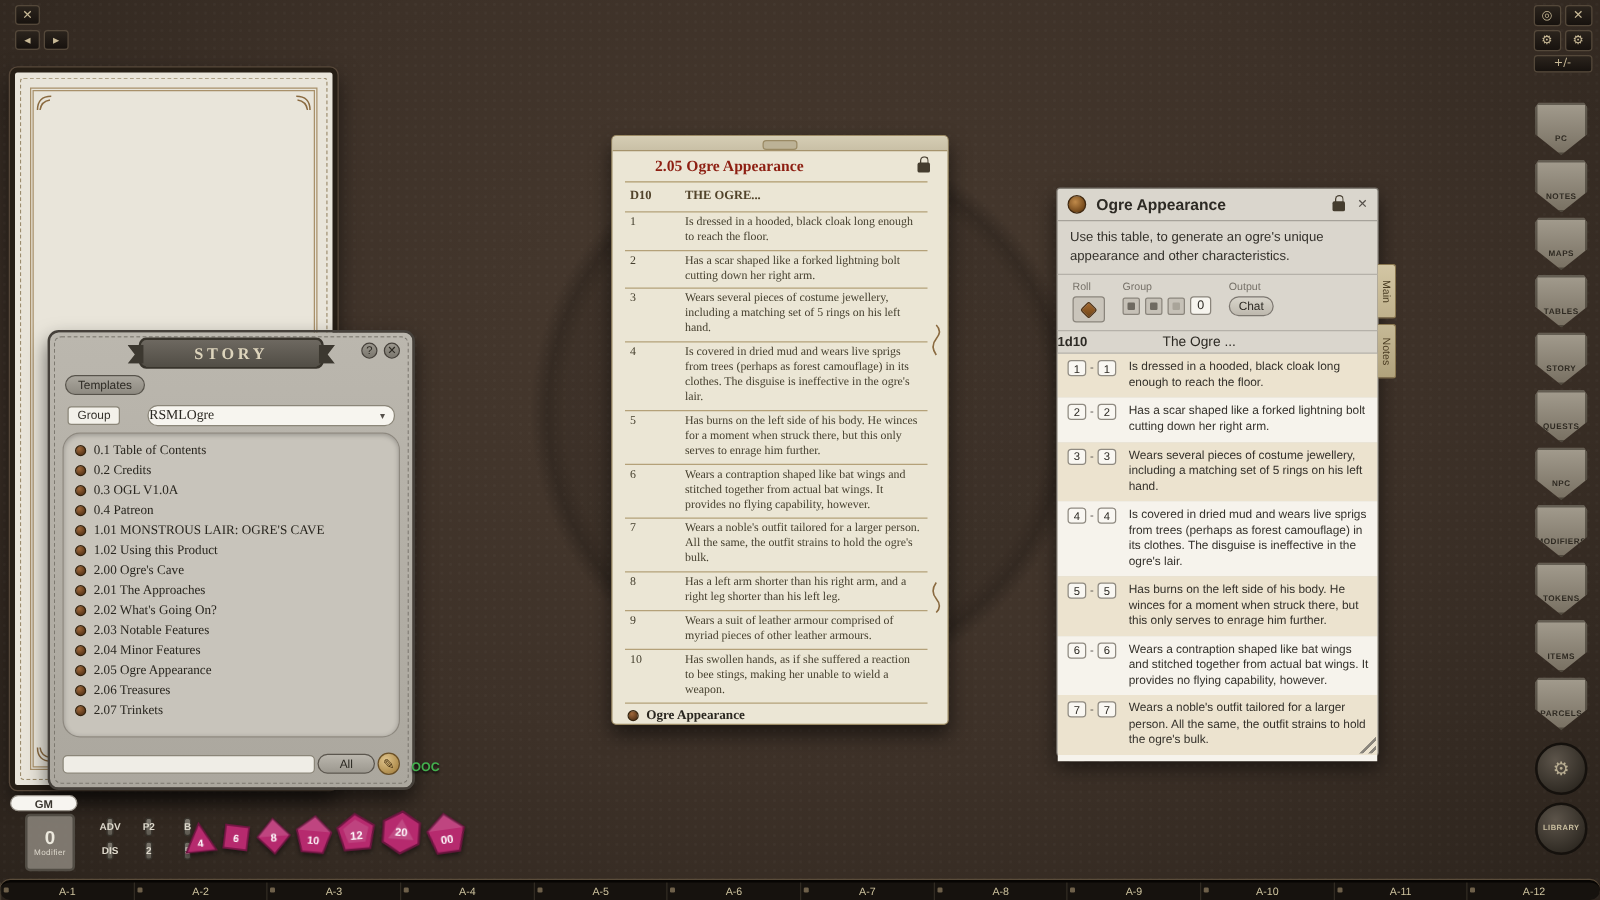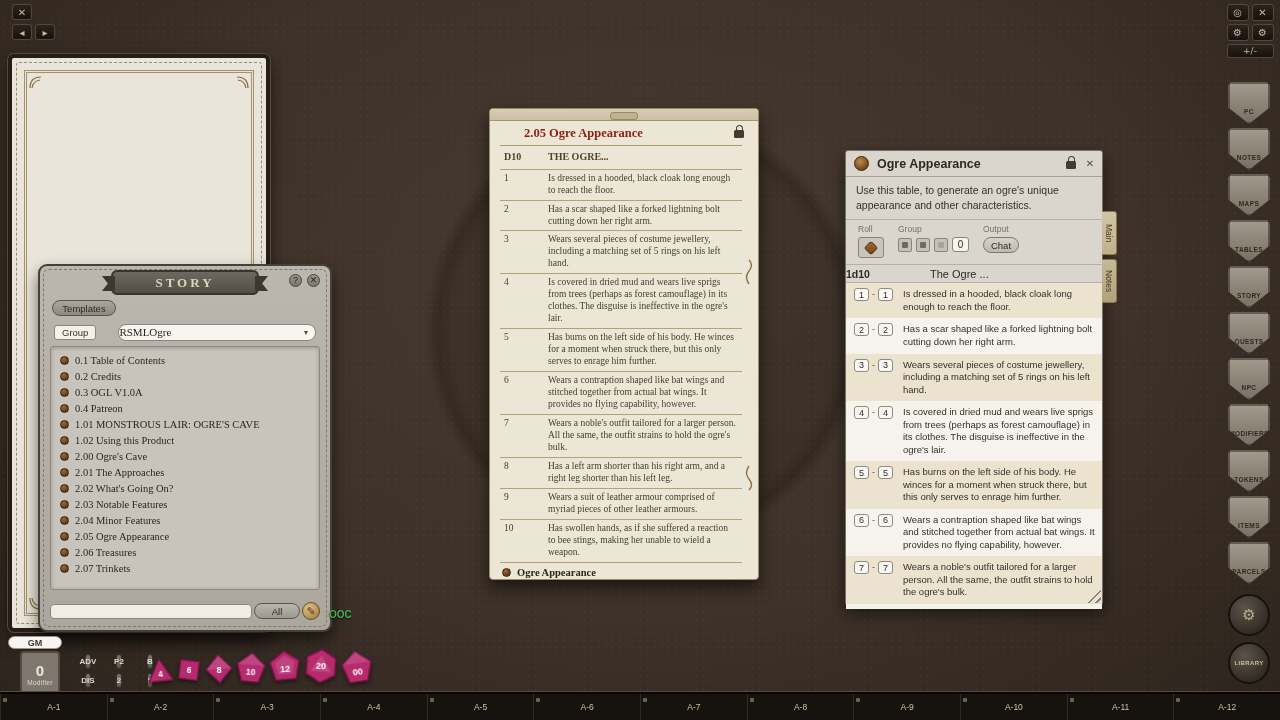--- a/index.html
+++ b/index.html
@@ -55,21 +55,21 @@
     background:linear-gradient(#aaa69d,#8e8a81);border:1px solid #57534b;border-radius:8px;
     font-size:9.5px;color:#2e2b25;padding:0;}
   .group-row{position:absolute;left:14px;right:14px;top:57px;height:18px;display:flex;align-items:center;gap:22px;}
   .group-label{background:#f3f1ea;border:1px solid #8b8679;border-radius:3px;font-size:9.5px;color:#33302a;
     padding:1px 7px;}
   .group-select{flex:1;height:17px;background:#f7f5ef;border:1px solid #8b8679;border-radius:8px;
     display:flex;align-items:center;justify-content:flex-start;position:relative;
     font-family:"Liberation Serif",serif;font-size:11px;color:#2b2822;}
   .group-select .caret{position:absolute;right:7px;font-size:8px;color:#55504a;font-family:"DejaVu Sans",sans-serif;}
   .story-list{position:absolute;left:10px;right:10px;top:80px;bottom:40px;
-    background:#c8c4bb;border:1px solid #8d887f;border-radius:3px;
+    background:#c8c4bb;border:1px solid #8d887f;border-radius:14px;
     box-shadow:inset 0 1px 4px rgba(0,0,0,.25);padding:5px 0;overflow:hidden;}
   .s-item{display:flex;align-items:center;height:16px;padding-left:9px;gap:6px;}
   .bullet{width:9px;height:9px;border-radius:50%;flex:0 0 auto;
     background:radial-gradient(circle at 35% 30%, #a0683a, #5e3a1c 70%);border:1px solid #35240f;}
   .s-label{font-family:"Liberation Serif",serif;font-size:10.5px;color:#29261f;white-space:nowrap;}
   .story-footer{position:absolute;left:10px;right:10px;bottom:9px;height:20px;display:flex;align-items:center;gap:2px;}
   .filter-input{flex:1;height:15px;background:#efede6;border:1px solid #8b8679;border-radius:4px;padding:0 5px;
     font-size:10px;color:#2b2822;}
   .all-btn{width:46px;height:16px;background:linear-gradient(#bab6ad,#9c988f);border:1px solid #5b564e;
     border-radius:8px;font-size:9.5px;color:#2b2822;padding:0;}
@@ -175,22 +175,22 @@
     box-shadow:inset 0 0 0 2px rgba(38,32,24,.5);
     display:flex;align-items:flex-end;justify-content:center;cursor:default;}
   .shield .sh-label{font-size:6.5px;font-weight:bold;color:#2f2a22;letter-spacing:.4px;margin-bottom:9px;}
   .round-btn{width:42px;height:42px;border-radius:50%;margin-top:6px;
     background:radial-gradient(circle at 38% 32%, #5c544a, #2e2922 78%);
     border:2px solid #15110d;display:flex;align-items:center;justify-content:center;
     color:#b8ad92;cursor:default;}
   .round-btn .gear{font-family:"DejaVu Sans",sans-serif;font-size:15px;}
   .round-btn .lib-label{font-size:6px;font-weight:bold;letter-spacing:.4px;color:#cabfa0;}
   
-  .ruler{position:absolute;left:0;right:0;bottom:0;height:28px;background:#16120e;
-    border-top:2px solid #070503;box-shadow:0 -1px 0 #5a4c3a;display:flex;}
+  .ruler{position:absolute;left:0;right:0;bottom:0;height:16px;background:#16120e;
+    border-top:2px solid #070503;box-shadow:0 -1px 0 #5a4c3a;display:flex;border-radius:10px;}
   .ruler-cell{flex:1;border-left:1px solid rgba(220,200,160,.14);display:flex;align-items:center;justify-content:center;
     color:#cfc49f;font-size:8.5px;position:relative;}
   .ruler-cell::before{content:"";position:absolute;left:2px;top:4px;width:4px;height:4px;background:#6e604a;border-radius:1px;}
 </style>
 </head>
 <body>
 
 <div class="stage">
 
   <div class="corner-tl">

